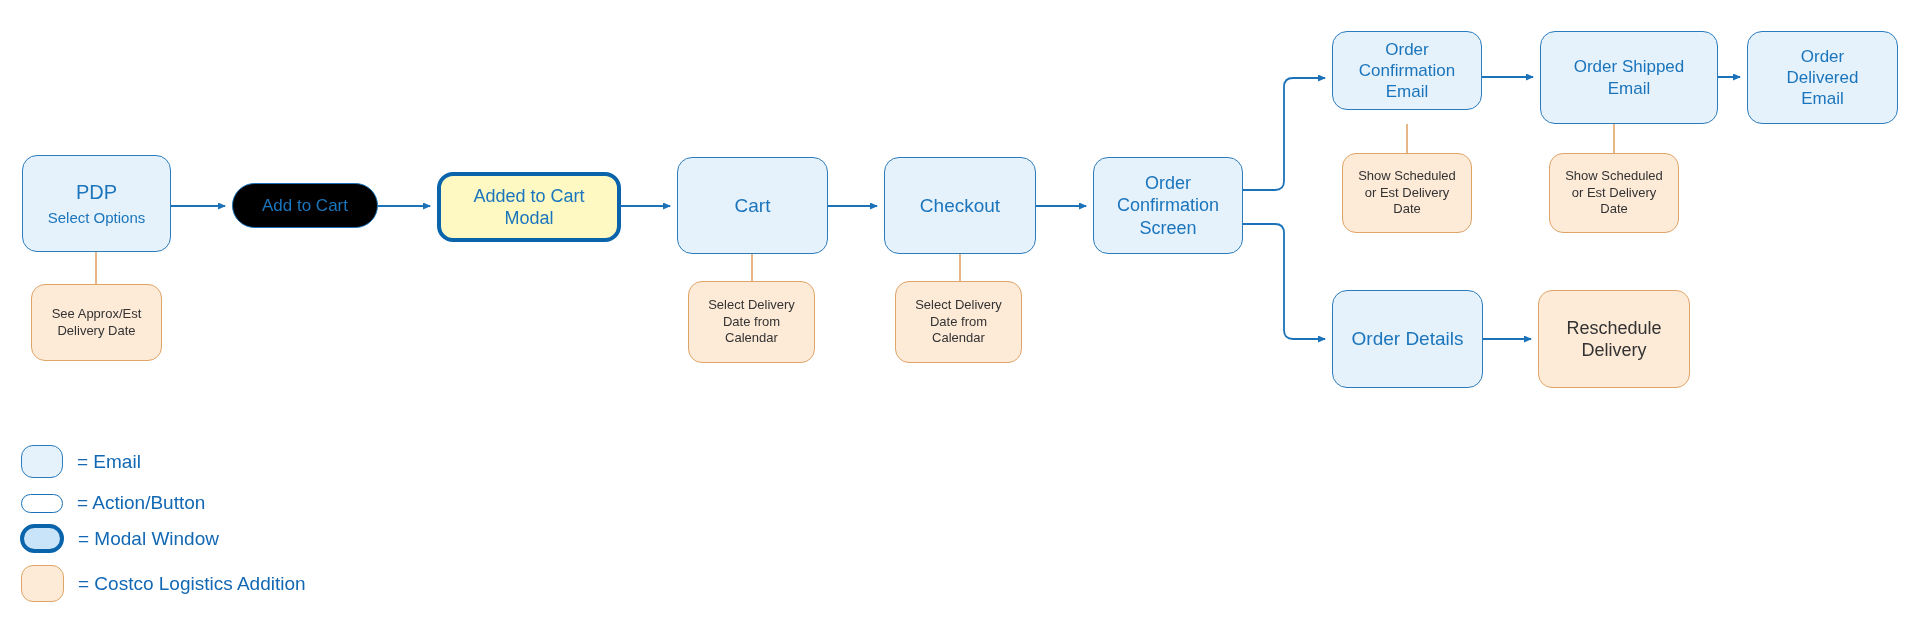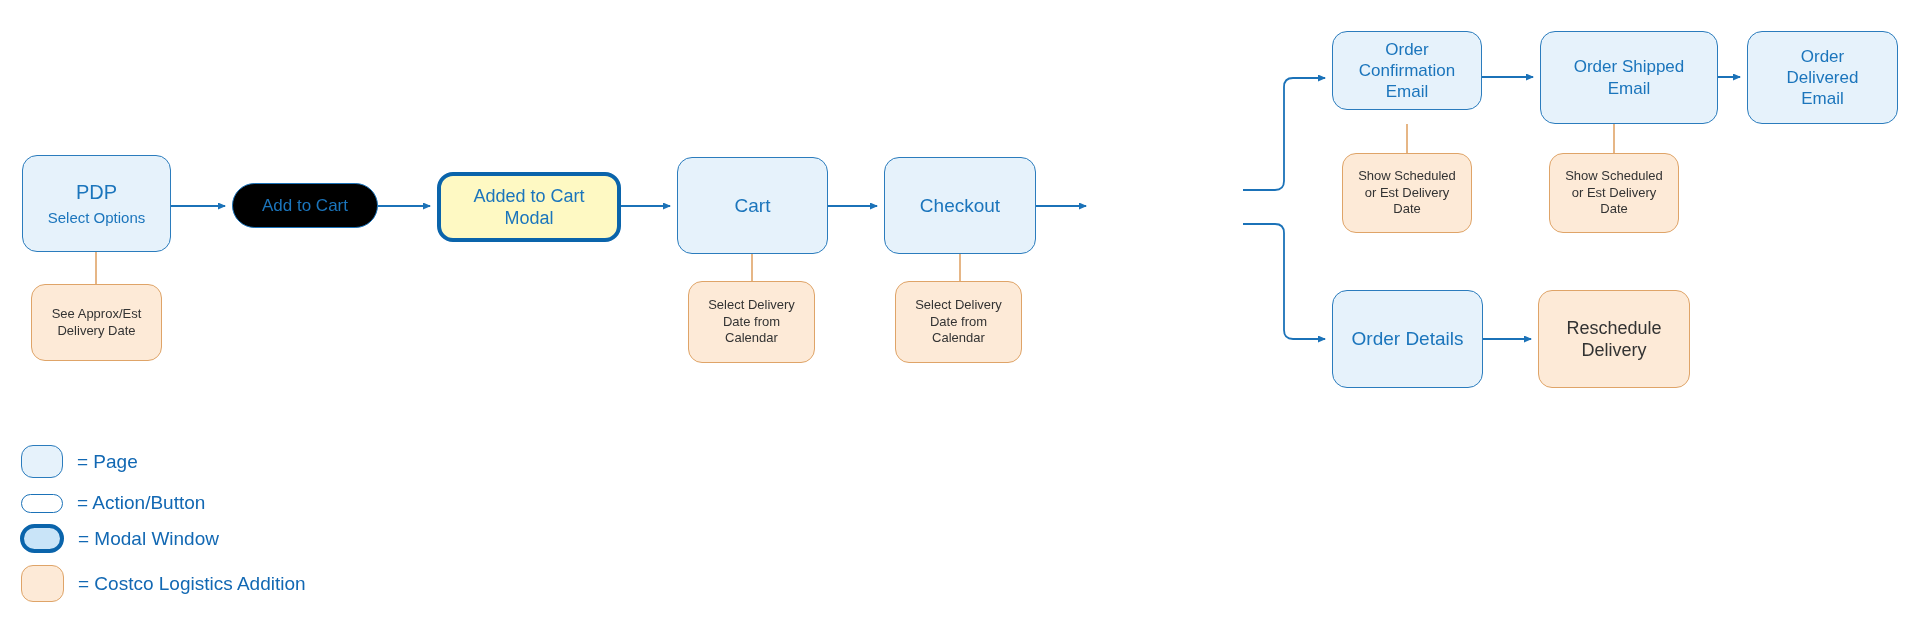--- a/index.html
+++ b/index.html
@@ -166,20 +166,23 @@
   </div>
 
   <div class="node" style="left:677px; top:157px; width:151px; height:97px; font-size:19px; padding:0 10px;">
     <div>Cart</div>
   </div>
 
   <div class="node" style="left:884px; top:157px; width:152px; height:97px; font-size:19px; padding:0 10px;">
     <div>Checkout</div>
   </div>
 
+  <div class="node" style="left:1093px; top:157px; width:150px; height:97px; font-size:18px; padding:0 20px;">
+    <div>Order Confirmation Screen</div>
+  </div>
 
   <div class="node" style="left:1332px; top:31px; width:150px; height:79px; font-size:17px; padding:0 22px;">
     <div>Order Confirmation Email</div>
   </div>
 
   <div class="node" style="left:1540px; top:31px; width:178px; height:93px; font-size:17px; padding:0 32px;">
     <div>Order Shipped Email</div>
   </div>
 
   <div class="node" style="left:1747px; top:31px; width:151px; height:93px; font-size:17px; padding:0 30px;">
@@ -210,21 +213,21 @@
     <div>Show Scheduled or Est Delivery Date</div>
   </div>
 
   <div class="annotation" style="left:1549px; top:153px; width:130px; height:80px; padding:0 11px;">
     <div>Show Scheduled or Est Delivery Date</div>
   </div>
 
   <div class="legend">
     <div class="legend-row" style="left:0; top:2px;">
       <span class="swatch page"></span>
-      <span class="legend-label" style="margin-left:14px;">= Page</span>
+      <span class="legend-label" style="margin-left:14px;">= Email</span>
     </div>
     <div class="legend-row" style="left:0; top:49px;">
       <span class="swatch action"></span>
       <span class="legend-label" style="margin-left:14px;">= Action/Button</span>
     </div>
     <div class="legend-row" style="left:-1px; top:81px;">
       <span class="swatch modal"></span>
       <span class="legend-label" style="margin-left:14px;">= Modal Window</span>
     </div>
     <div class="legend-row" style="left:0; top:122px;">

